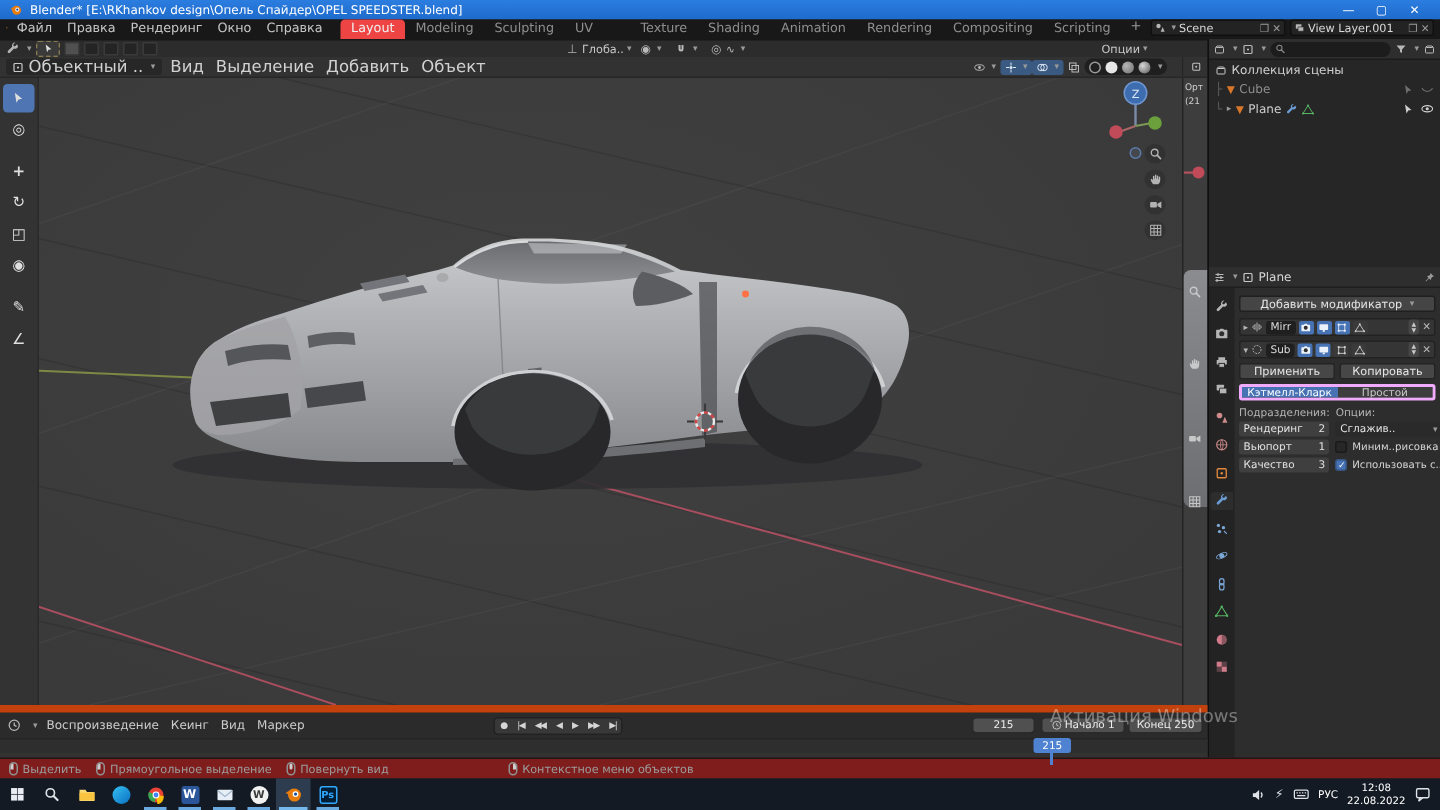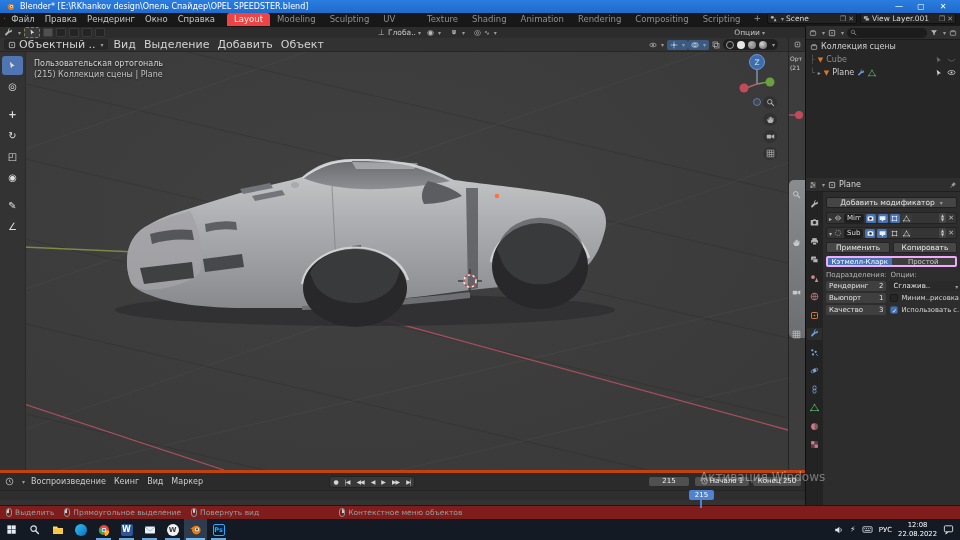--- a/index.html
+++ b/index.html
@@ -77,21 +77,21 @@
   .ball{width:8px;height:8px;border-radius:50%}
   #navcol{position:absolute;left:763px;top:58px;width:15px;display:flex;flex-direction:column;gap:4px;z-index:3;opacity:.85}
   #navcol .nbtn{width:14px;height:13px;display:flex;align-items:center;justify-content:center;color:#c8c8c8;background:rgba(30,30,30,.35);border-radius:50%}
   
   #strip{left:788px;top:38px;width:17px;height:432px;background:#3d3d3e;border-left:1px solid #242424;overflow:hidden}
   #strip .shdr{height:14px;background:#323232;border-bottom:1px solid #262626;display:flex;align-items:center;justify-content:center}
   .stx{position:absolute;font-size:6px;color:#cfcfcf;white-space:nowrap;overflow:hidden;width:16px}
   #strip .blob{position:absolute;left:0;top:142px;width:17px;height:158px;background:linear-gradient(#8f9093,#6f7073);border-radius:5px 0 0 5px;opacity:.95}
   #strip .sicon{position:absolute;left:3px;color:#d0d0d0;opacity:.9}
   
-  #timeline{left:0;top:470px;width:805px;height:35px;background:#2b2b2b;border-top:3px solid #c2410c}
+  #timeline{left:0;top:470px;width:805px;height:35px;background:#2b2b2b;border-top:5px solid #c2410c}
   #tlhdr{height:17px;display:flex;align-items:center;gap:6px;padding:0 5px}
   .tl-menu{font-size:8px;color:#cccccc}
   #playbtns{display:flex;align-items:center;background:#383838;border:1px solid #222;border-radius:3px;height:12px;margin-left:120px}
   #playbtns span{font-size:6px;color:#d5d5d5;padding:0 3.5px;letter-spacing:-1px}
   #ruler{position:absolute;left:0;top:17px;width:100%;height:10px;background:#2e2e2e;border-top:1px solid #242424;white-space:nowrap;overflow:hidden;padding-left:64px}
   #tltrack{position:absolute;left:0;top:27px;width:100%;height:8px;background:#323232}
   #playhead{position:absolute;left:689px;top:17px;width:25px;height:10px;background:#4f83d1;border-radius:2px;color:#fff;font-size:7px;text-align:center;line-height:10px;z-index:2}
   #playline{position:absolute;left:700px;top:27px;width:2px;height:8px;background:#4f83d1;z-index:2}
   .framefield{position:absolute;top:2.5px;height:11px;background:#505050;border:1px solid #2a2a2a;border-radius:3px;font-size:7px;color:#eee;display:flex;align-items:center;justify-content:center;gap:2px}
   
@@ -532,24 +532,20 @@
       <span class="gap"></span>
       <span class="tool" style="font-weight:bold">+</span>
       <span class="tool">↻</span>
       <span class="tool">◰</span>
       <span class="tool">◉</span>
       <span class="gap"></span>
       <span class="tool">✎</span>
       <span class="tool">∠</span>
     </div>
 
-    <div id="vpoverlay">
-      <div>Пользовательская ортогональ</div>
-      <div style="color:#c4c4c4">(215) Коллекция сцены | Plane</div>
-    </div>
 
     <div id="navcol">
       <span class="nbtn">
           <svg class="ic" style="width:9px;height:9px">
             <use href="#i-mag"></use>
           </svg>
         </span>
       <span class="nbtn">
           <svg class="ic" style="width:9px;height:9px">
             <use href="#i-hand"></use>

